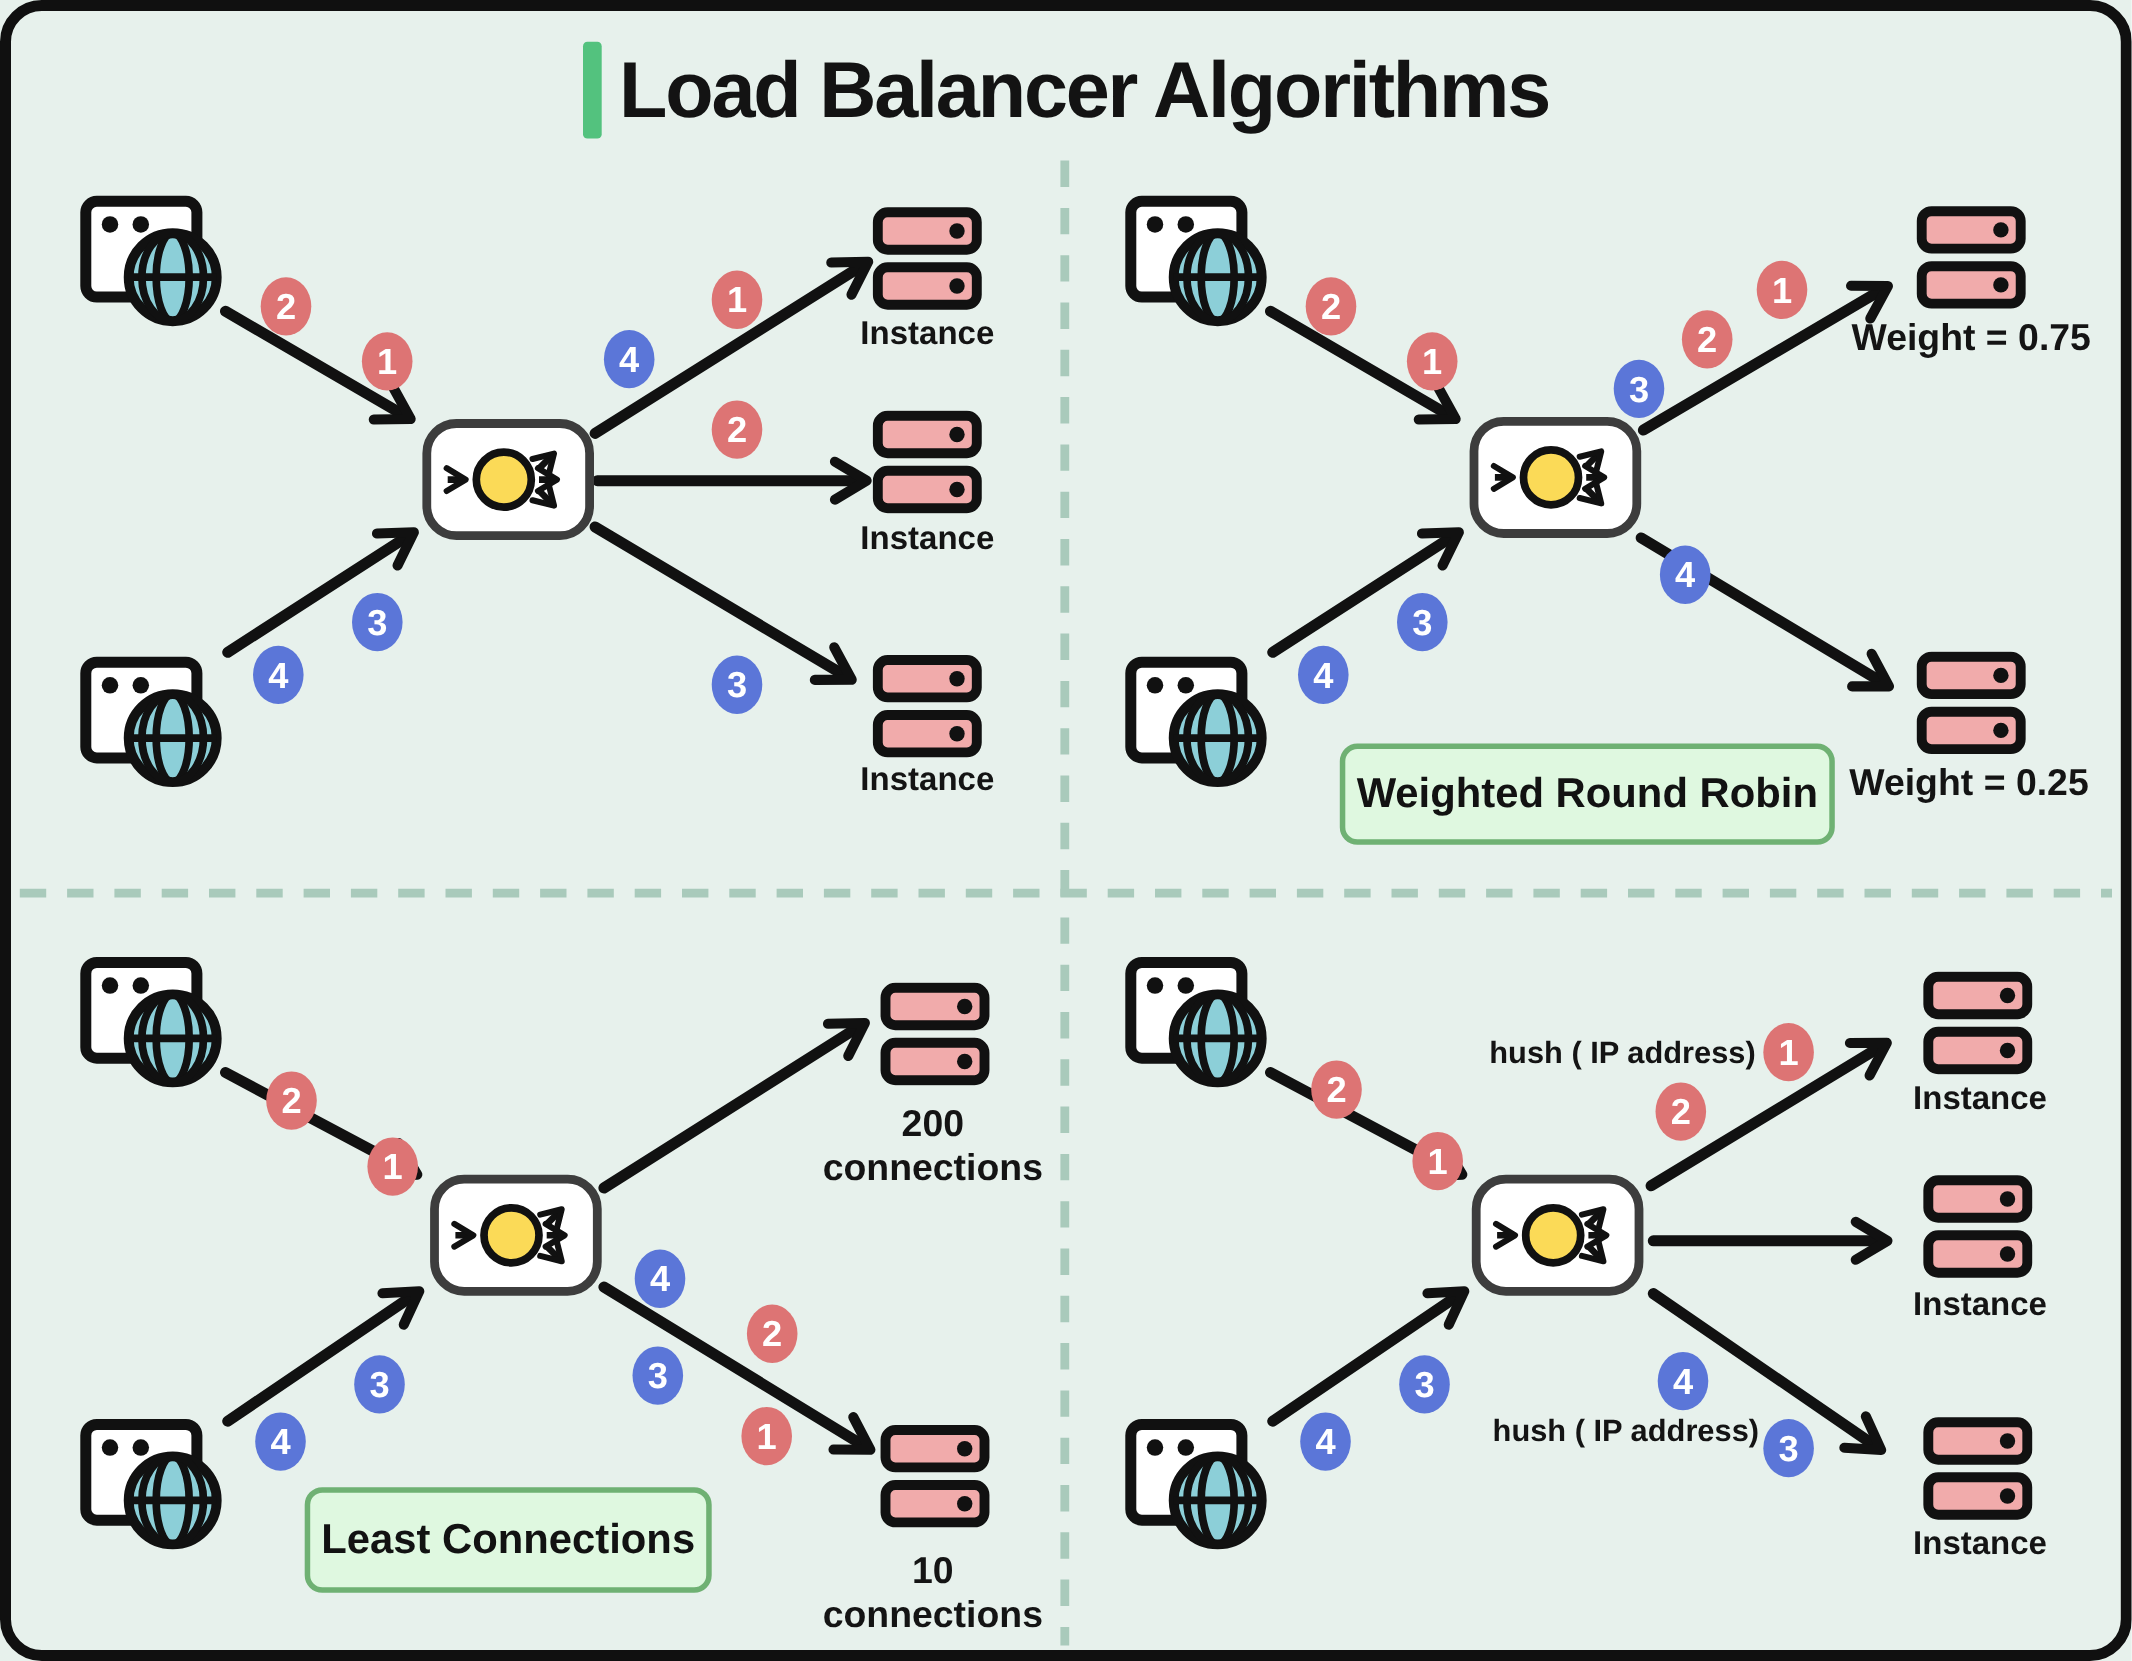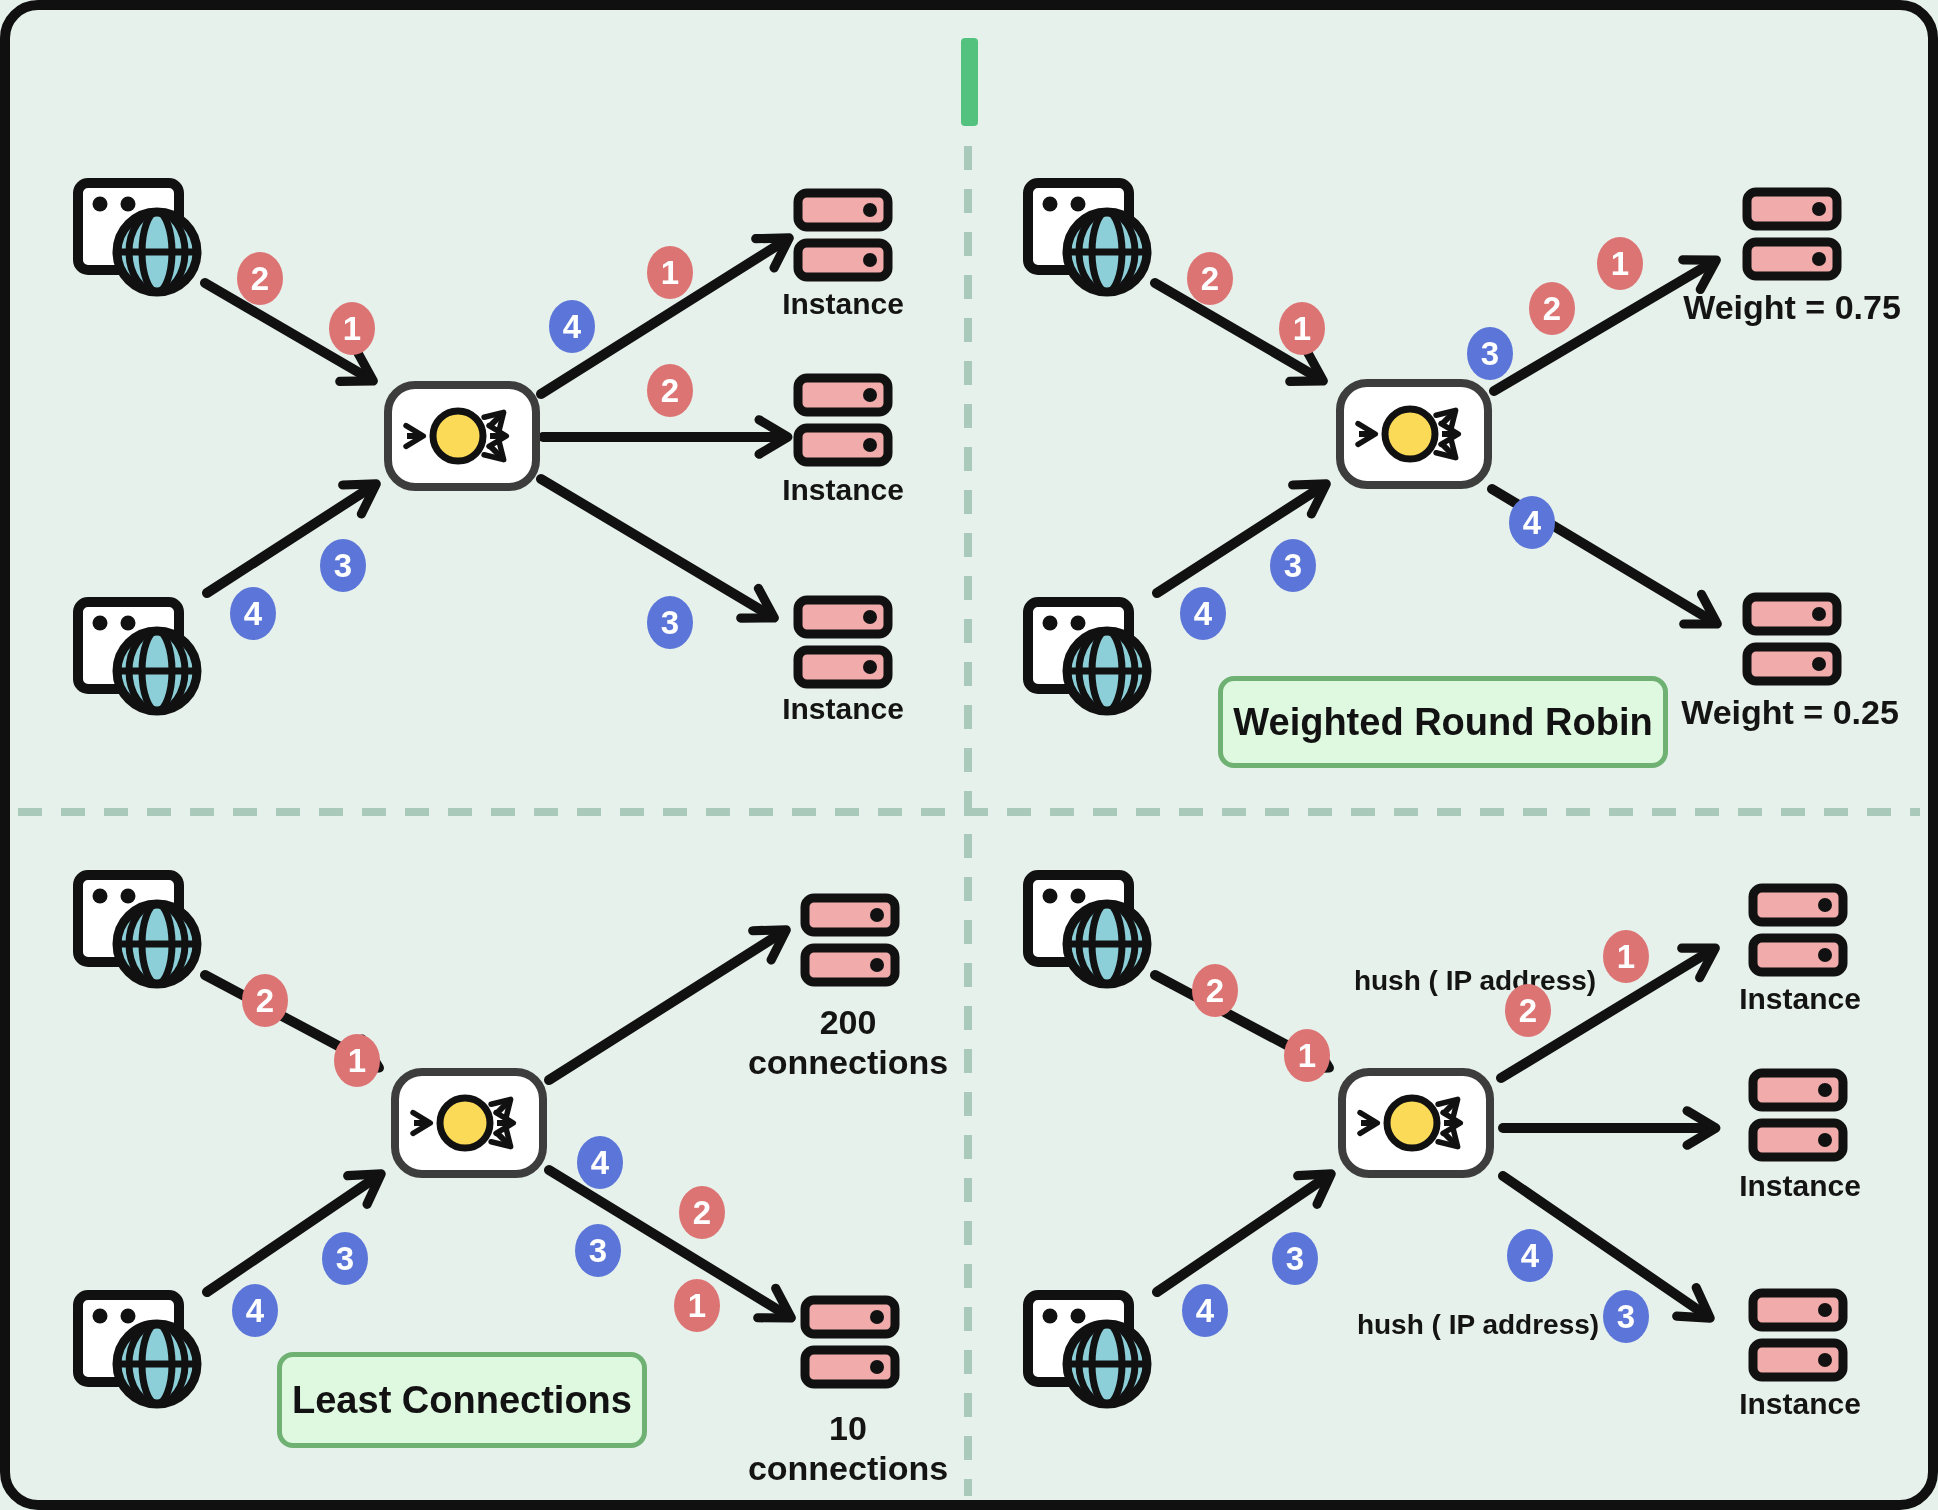--- a/index.html
+++ b/index.html
@@ -15,21 +15,21 @@
   .badge{
     position:absolute;width:46px;height:53px;border-radius:50%;
     display:flex;align-items:center;justify-content:center;
     color:#ffffff;font-size:33px;font-weight:700;z-index:10;
   }
   .badge.red{background:#dd7474;}
   .badge.blue{background:#5b76d8;}
   .node-label{position:absolute;transform:translateX(-50%);font-size:30px;font-weight:700;color:#141414;white-space:nowrap;z-index:6;}
   .weight-label{font-size:34px;}
   .two-line{text-align:center;line-height:40px;font-size:34px;}
-  .note{position:absolute;transform:translateX(-50%);font-size:28px;font-weight:700;color:#141414;white-space:nowrap;z-index:6;margin-top:24px;}
+  .note{position:absolute;transform:translateX(-50%);font-size:28px;font-weight:700;color:#141414;white-space:nowrap;z-index:6;}
   .algo-label{
     position:absolute;background:#dff8e0;border:5px solid #6fb173;border-radius:16px;
     display:flex;align-items:center;justify-content:center;
     font-size:38px;font-weight:700;color:#121212;box-sizing:border-box;z-index:6;
   }
 </style>
 </head>
 <body>
 
 <div class="canvas">
@@ -118,20 +118,21 @@
     <use href="#server" x="1742" y="592" width="100" height="94"></use>
     <use href="#server" x="800" y="893" width="100" height="94"></use>
     <use href="#server" x="800" y="1295" width="100" height="94"></use>
     <use href="#server" x="1748" y="883" width="100" height="94"></use>
     <use href="#server" x="1748" y="1068" width="100" height="94"></use>
     <use href="#server" x="1748" y="1288" width="100" height="94"></use>
   </svg>
 
   <div class="title-row">
     <span class="accent"></span>
+    <h1 class="title">Load Balancer Algorithms</h1>
   </div>
 
   <div class="badge red" style="left:237px;top:252px">2</div>
   <div class="badge red" style="left:329px;top:302px">1</div>
   <div class="badge blue" style="left:320px;top:539px">3</div>
   <div class="badge blue" style="left:230px;top:587px">4</div>
   <div class="badge blue" style="left:549px;top:300px">4</div>
   <div class="badge red" style="left:647px;top:246px">1</div>
   <div class="badge red" style="left:647px;top:364px">2</div>
   <div class="badge blue" style="left:647px;top:596px">3</div>

